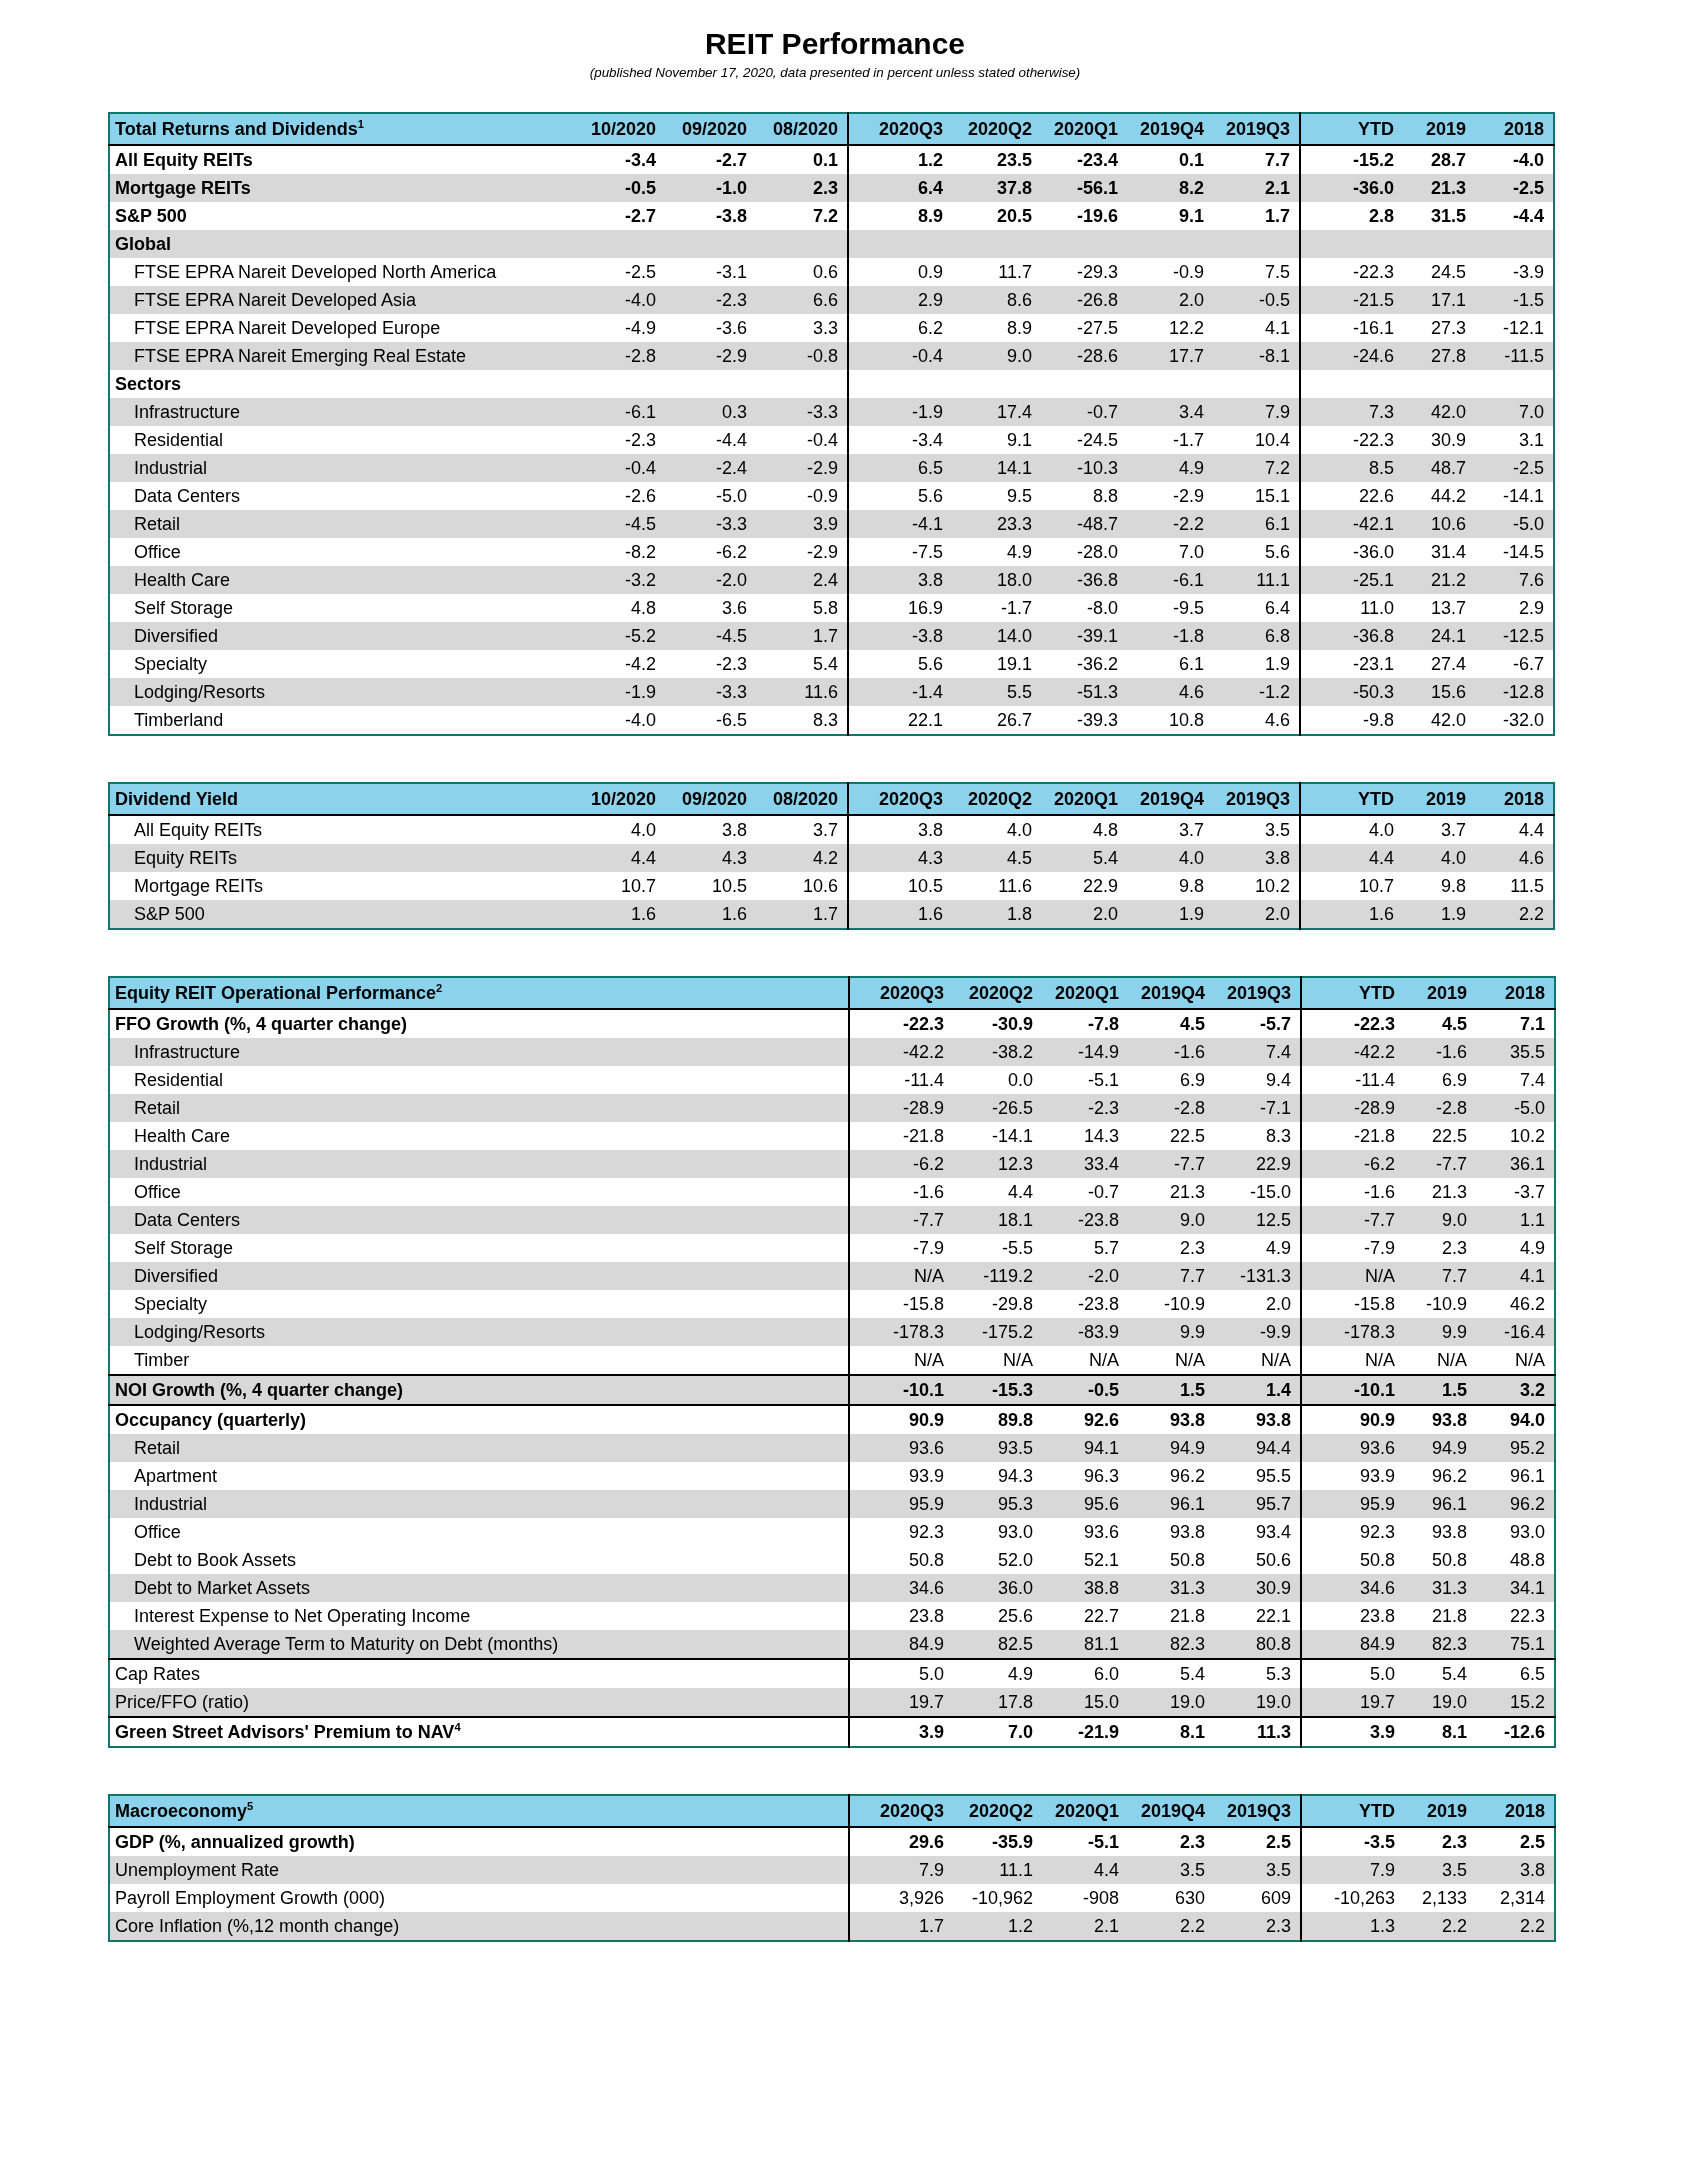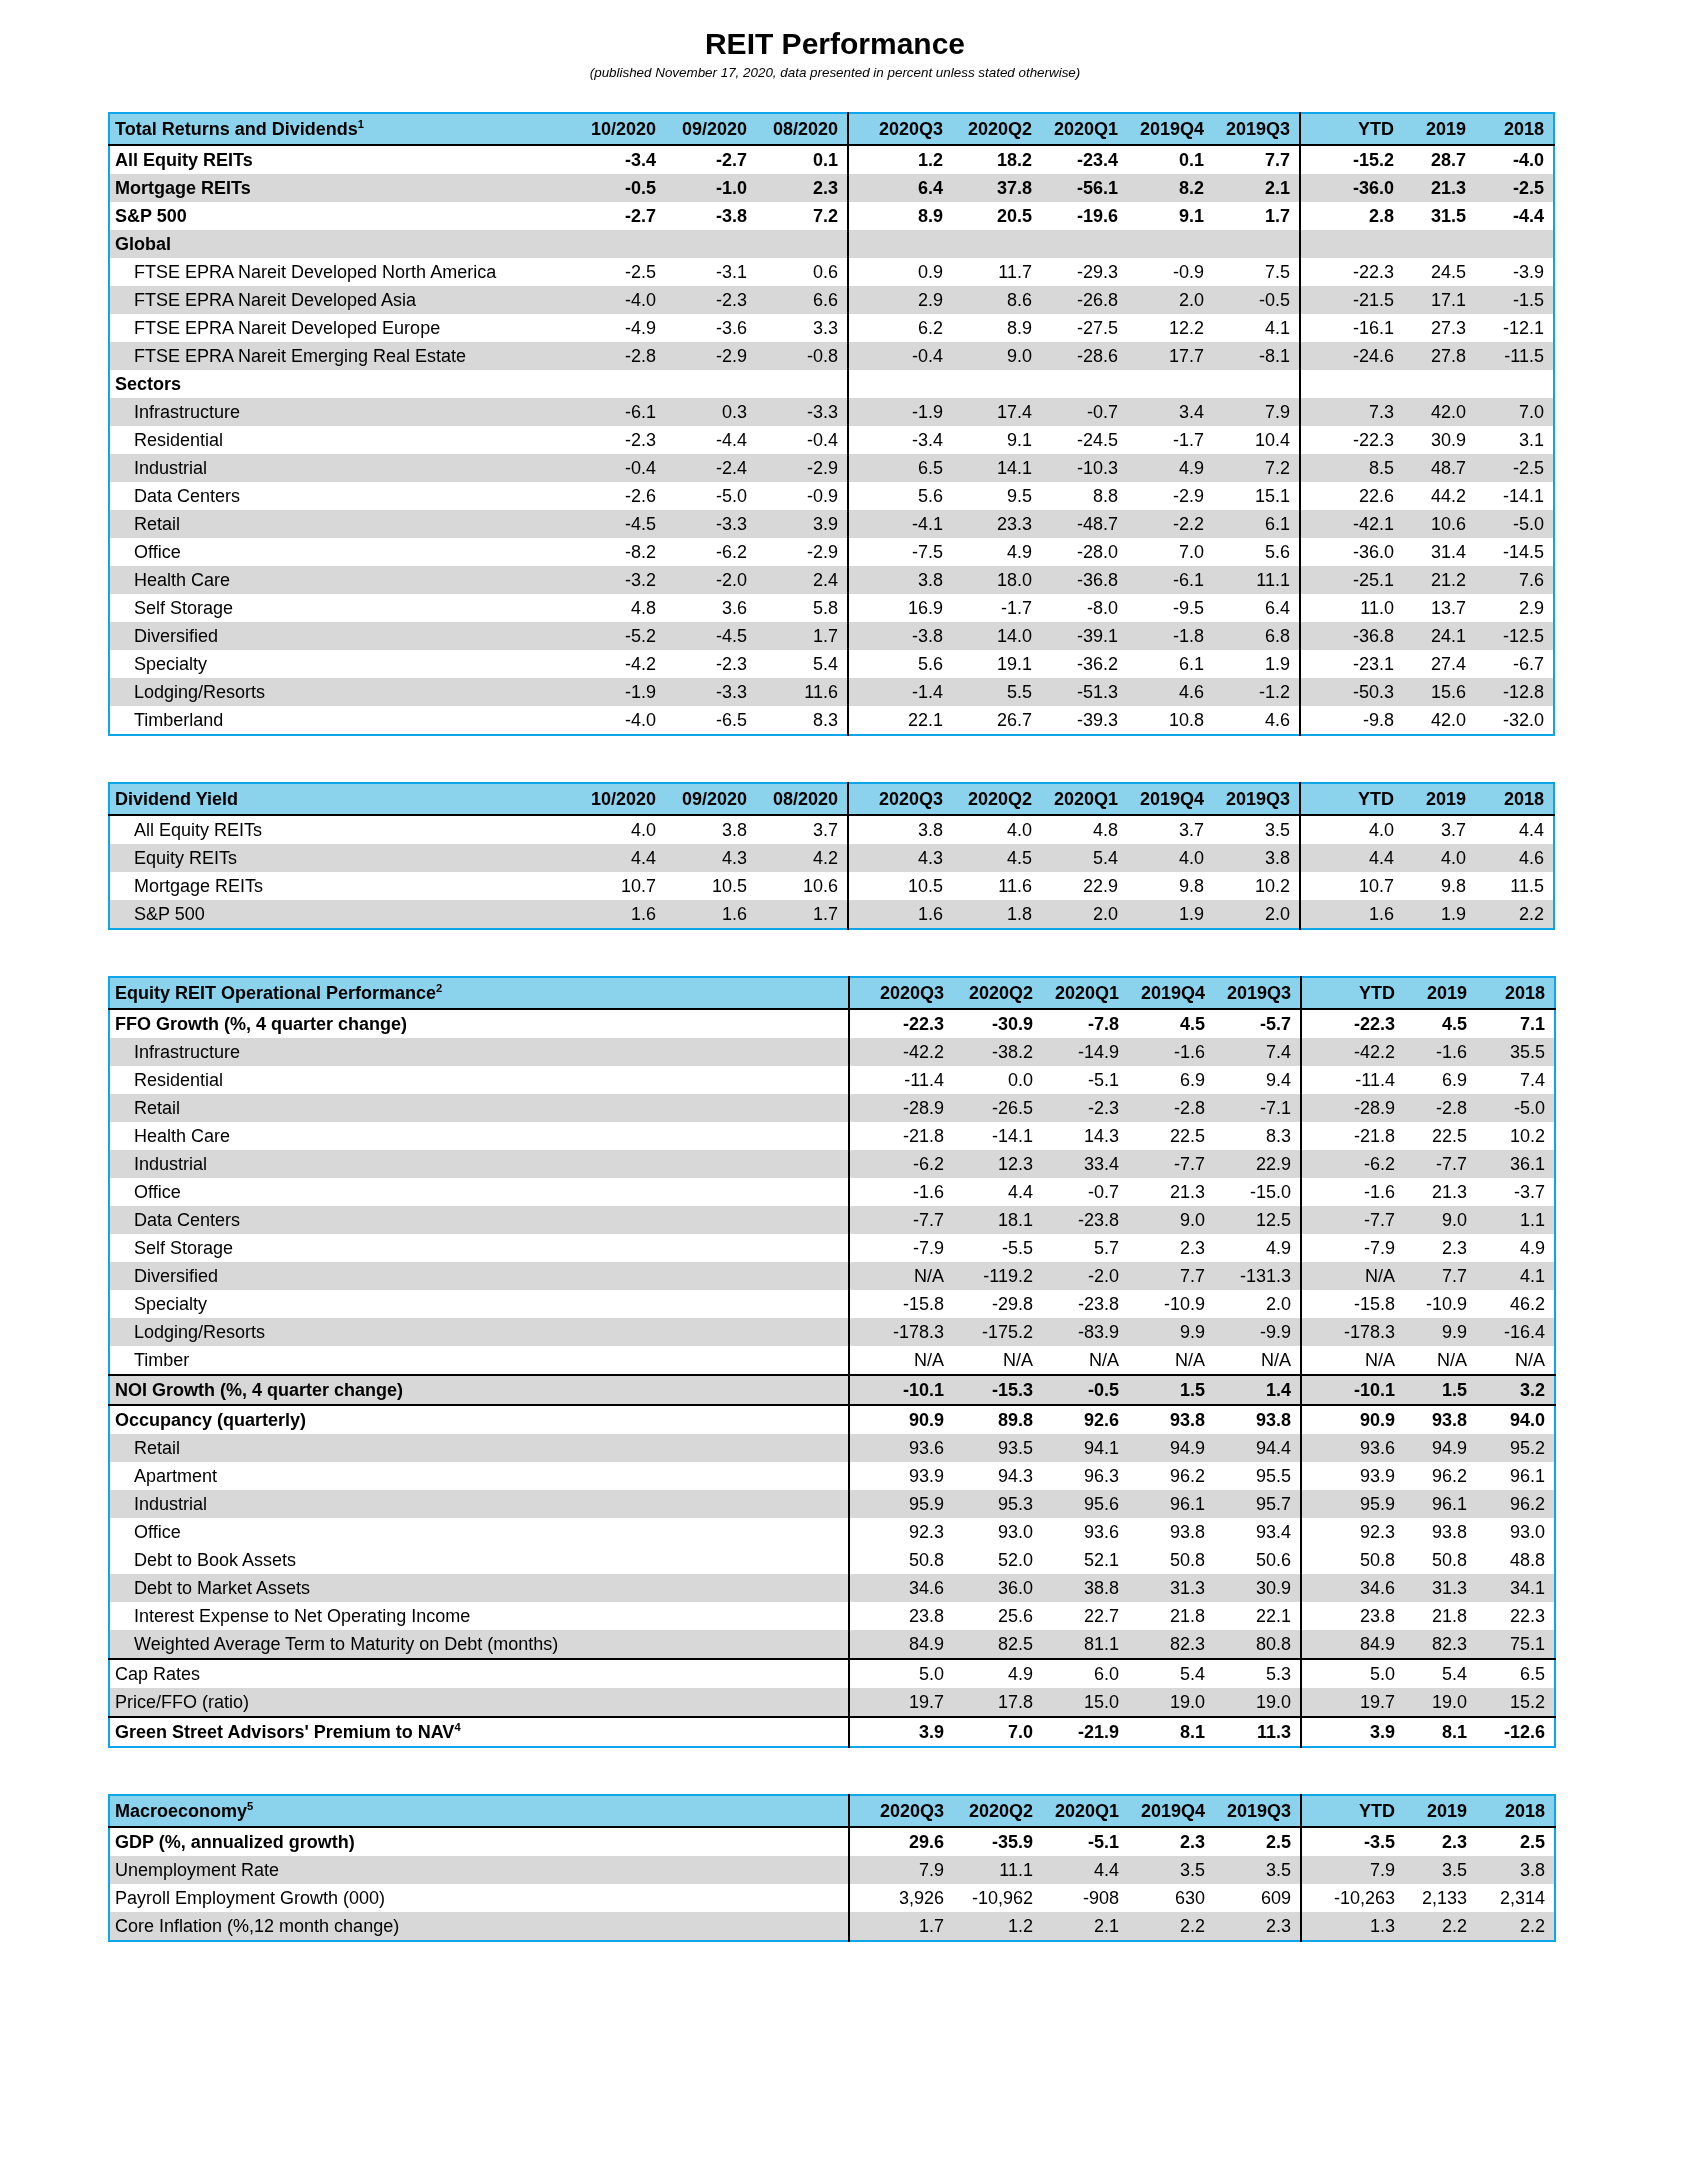--- a/index.html
+++ b/index.html
@@ -15,21 +15,21 @@
     text-align: center; font-weight: bold; font-size: 30px; line-height: 36px;
     letter-spacing: 0px;
   }
   .doc-subtitle {
     text-align: center; font-style: italic; font-size: 13.4px; line-height: 18px;
     margin-top: 2px; margin-bottom: 30px;
   }
   table.rtable {
     border-collapse: collapse; table-layout: fixed;
     width: 1190px;
-    border: 2px solid #0ea5e9;
+    border: 2px solid #0f766e;
     margin-bottom: 46px;
     font-size: 18px;
   }
   table.rtable td {
     height: 28px; line-height: 28px; padding: 0;
     white-space: nowrap; overflow: hidden;
   }
   table.rtable tr.head td {
     background: var(--hdr, #8BD2EC);
     font-weight: bold; height: 30px; line-height: 30px;
@@ -80,21 +80,21 @@
             <td class="num y1">YTD</td>
             <td class="num">2019</td>
             <td class="num">2018</td>
           </tr>
           <tr class="">
             <td class="lbl b">All Equity REITs</td>
             <td class="num b">-3.4</td>
             <td class="num b">-2.7</td>
             <td class="num b">0.1</td>
             <td class="num b q1">1.2</td>
-            <td class="num b">18.2</td>
+            <td class="num b">23.5</td>
             <td class="num b">-23.4</td>
             <td class="num b">0.1</td>
             <td class="num b">7.7</td>
             <td class="num b y1">-15.2</td>
             <td class="num b">28.7</td>
             <td class="num b">-4.0</td>
           </tr>
           <tr class="alt">
             <td class="lbl b">Mortgage REITs</td>
             <td class="num b">-0.5</td>

